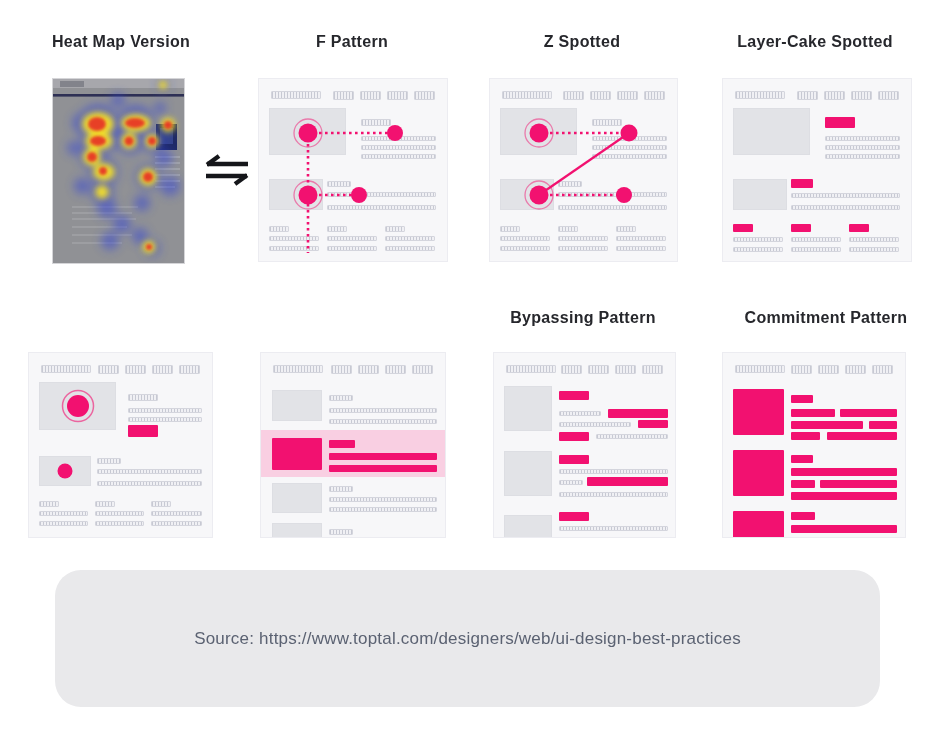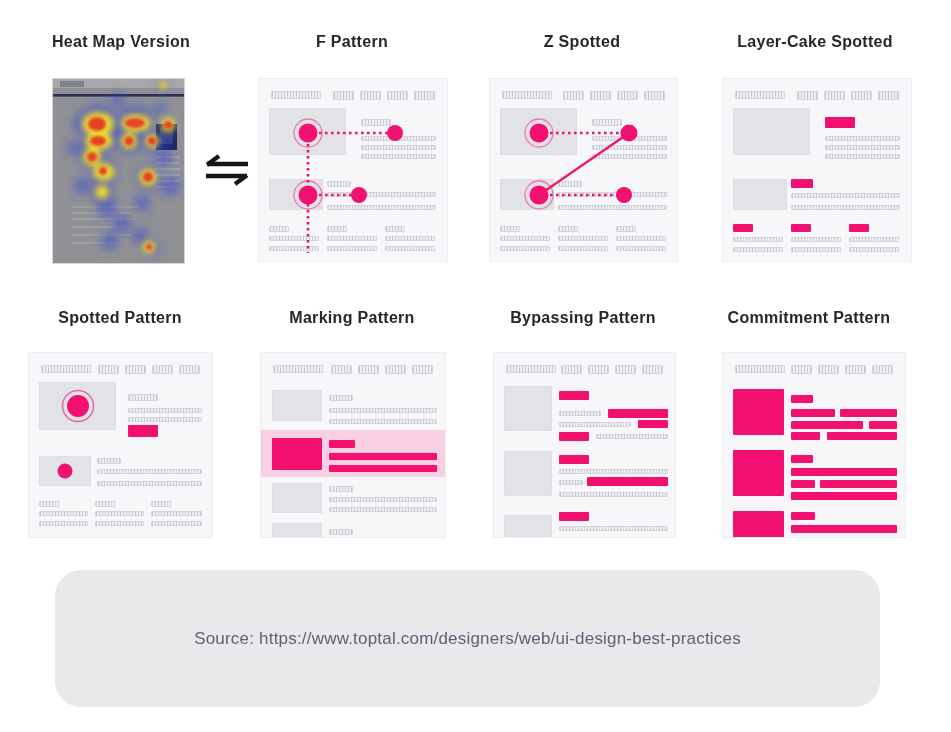--- a/index.html
+++ b/index.html
@@ -29,24 +29,22 @@
 </style>
 </head>
 <body>
 
 <div class="canvas">
 
   <div class="ptitle" style="left:11px;top:33px">Heat Map Version</div>
   <div class="ptitle" style="left:242px;top:33px">F Pattern</div>
   <div class="ptitle" style="left:472px;top:33px">Z Spotted</div>
   <div class="ptitle" style="left:705px;top:33px">Layer-Cake Spotted</div>
-  <div class="ptitle" style="left:10px;top:309px">Spotted Pattern</div>
-  <div class="ptitle" style="left:242px;top:309px">Marking Pattern</div>
   <div class="ptitle" style="left:473px;top:309px">Bypassing Pattern</div>
-  <div class="ptitle" style="left:699px;top:309px">Commitment Pattern</div>
+  <div class="ptitle" style="left:716px;top:309px">Commitment Pattern</div>
 
   <svg class="hm" viewBox="0 0 133 186">
     <defs>
       <filter id="b5" x="-60%" y="-60%" width="220%" height="220%">
           <feGaussianBlur stdDeviation="5"></feGaussianBlur>
         </filter>
       <filter id="b3" x="-60%" y="-60%" width="220%" height="220%">
           <feGaussianBlur stdDeviation="3"></feGaussianBlur>
         </filter>
       <filter id="b2" x="-60%" y="-60%" width="220%" height="220%">

